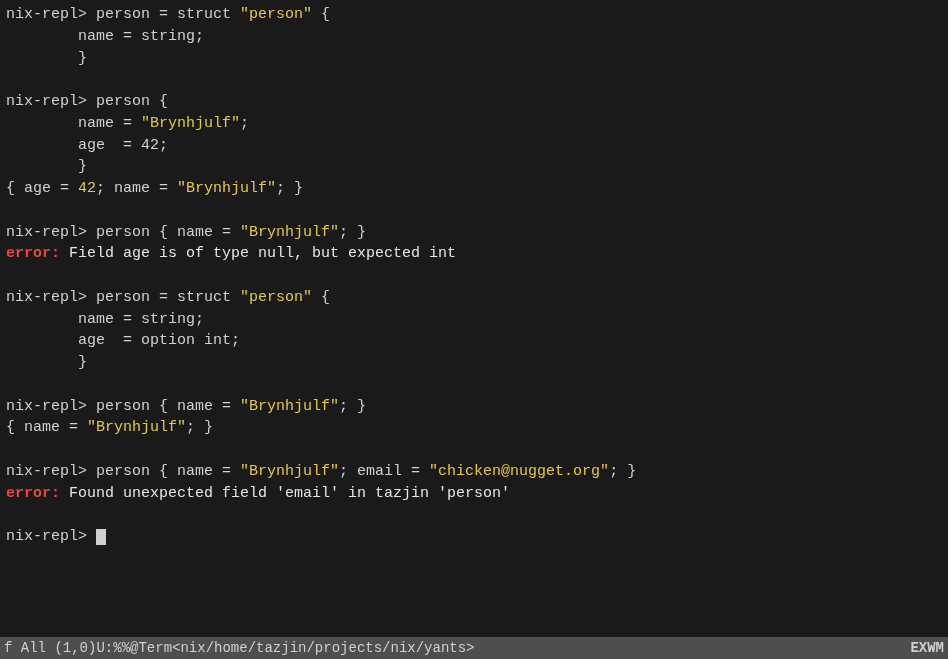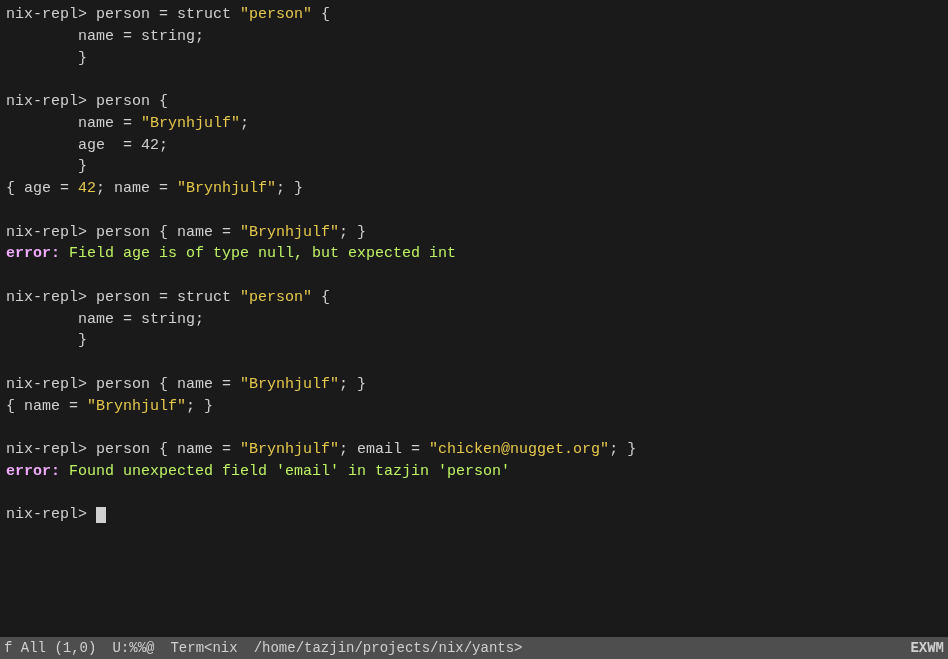--- a/index.html
+++ b/index.html
@@ -21,22 +21,22 @@
       padding: 4px 0 0 0;
       overflow: hidden;
     }
     .line {
       white-space: pre;
       padding: 0 6px;
     }
     .prompt { color: #d0d0d0; }
     .string { color: #e6c84a; }
     .number { color: #e6c84a; }
-    .error-label { color: #f0abfc; font-weight: bold; }
-    .error-msg { color: #bef264; }
+    .error-label { color: #ef4444; font-weight: bold; }
+    .error-msg { color: #e5e5e5; }
     .cursor {
       display: inline-block;
       width: 10px;
       height: 1.1em;
       background: #d0d0d0;
       vertical-align: text-bottom;
       animation: blink 1s step-end infinite;
     }
     @keyframes blink {
       0%, 100% { opacity: 1; }
@@ -47,21 +47,21 @@
       color: #d0d0d0;
       font-size: 14px;
       height: 22px;
       display: flex;
       align-items: center;
       padding: 0 4px;
       flex-shrink: 0;
     }
     .status-left {
       display: flex;
-      gap: 16px;
+      gap: 0;
       flex: 1;
     }
     .status-right {
       color: #d0d0d0;
       font-weight: bold;
     }
   </style>
 </head>
 <body>
 
@@ -81,20 +81,21 @@
 
   <div class="line">&nbsp;</div>
 
   <div class="line"><span class="prompt">nix-repl&gt; </span><span>person { name = <span class="string">"Brynhjulf"</span>; }</span></div>
   <div class="line"><span class="error-label">error:</span><span class="error-msg"> Field age is of type null, but expected int</span></div>
 
   <div class="line">&nbsp;</div>
 
   <div class="line"><span class="prompt">nix-repl&gt; </span><span>person = struct <span class="string">"person"</span> {</span></div>
   <div class="line"><span>        name = string;</span></div>
+  <div class="line"><span>        age  = option int;</span></div>
   <div class="line"><span>        }</span></div>
 
   <div class="line">&nbsp;</div>
 
   <div class="line"><span class="prompt">nix-repl&gt; </span><span>person { name = <span class="string">"Brynhjulf"</span>; }</span></div>
   <div class="line">{ name = <span class="string">"Brynhjulf"</span>; }</div>
 
   <div class="line">&nbsp;</div>
 
   <div class="line"><span class="prompt">nix-repl&gt; </span><span>person { name = <span class="string">"Brynhjulf"</span>; email = <span class="string">"chicken@nugget.org"</span>; }</span></div>

